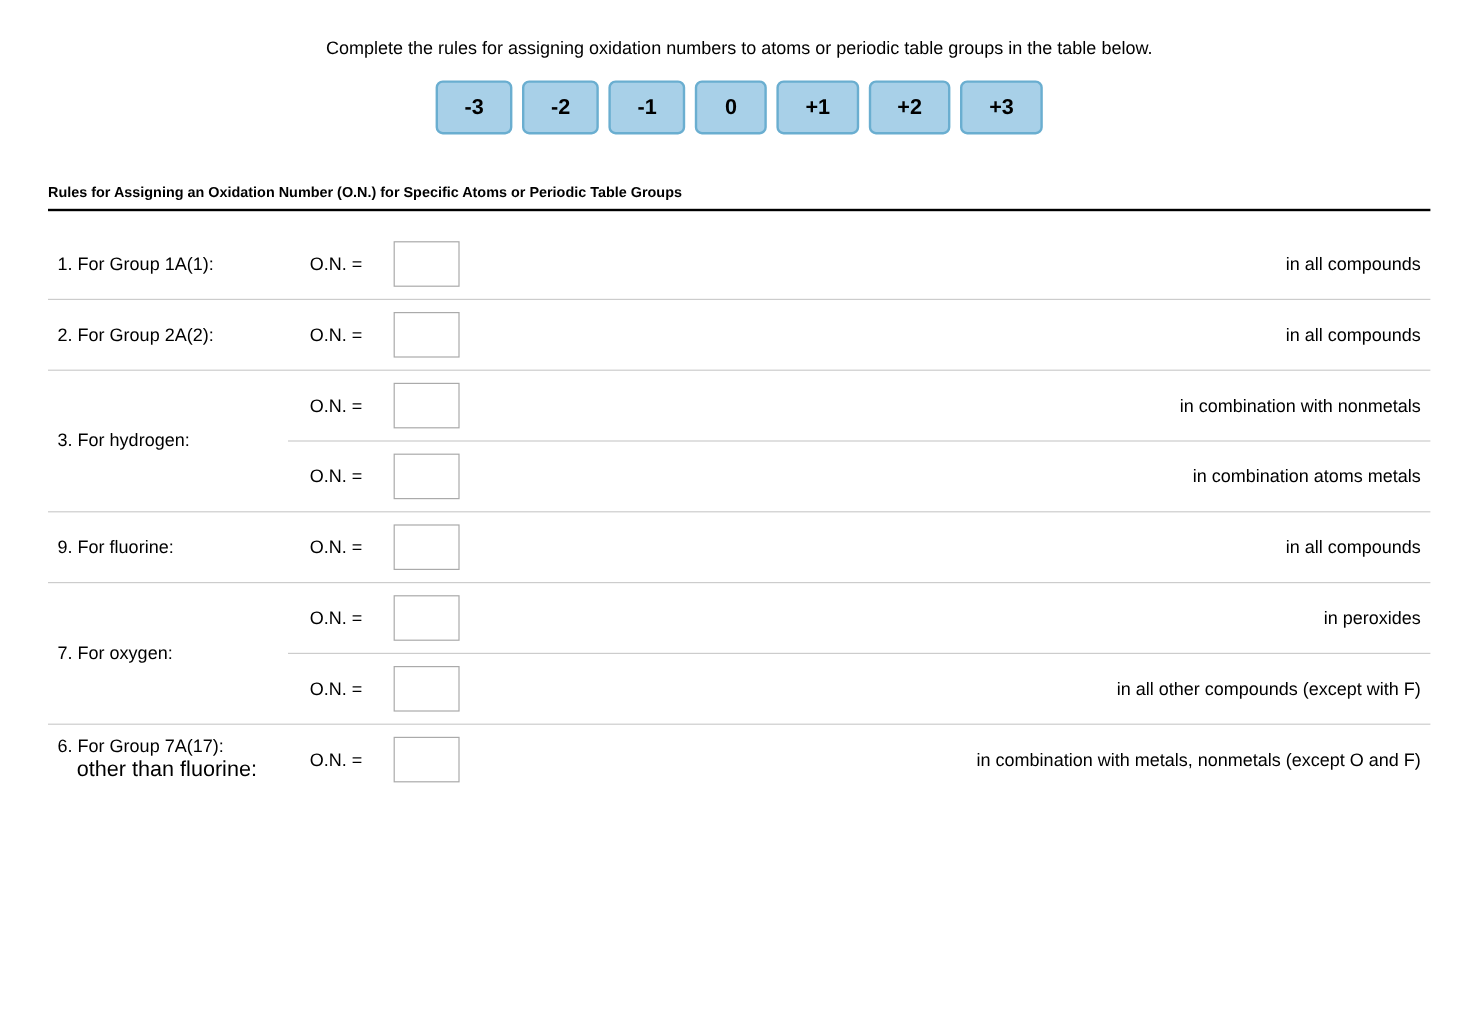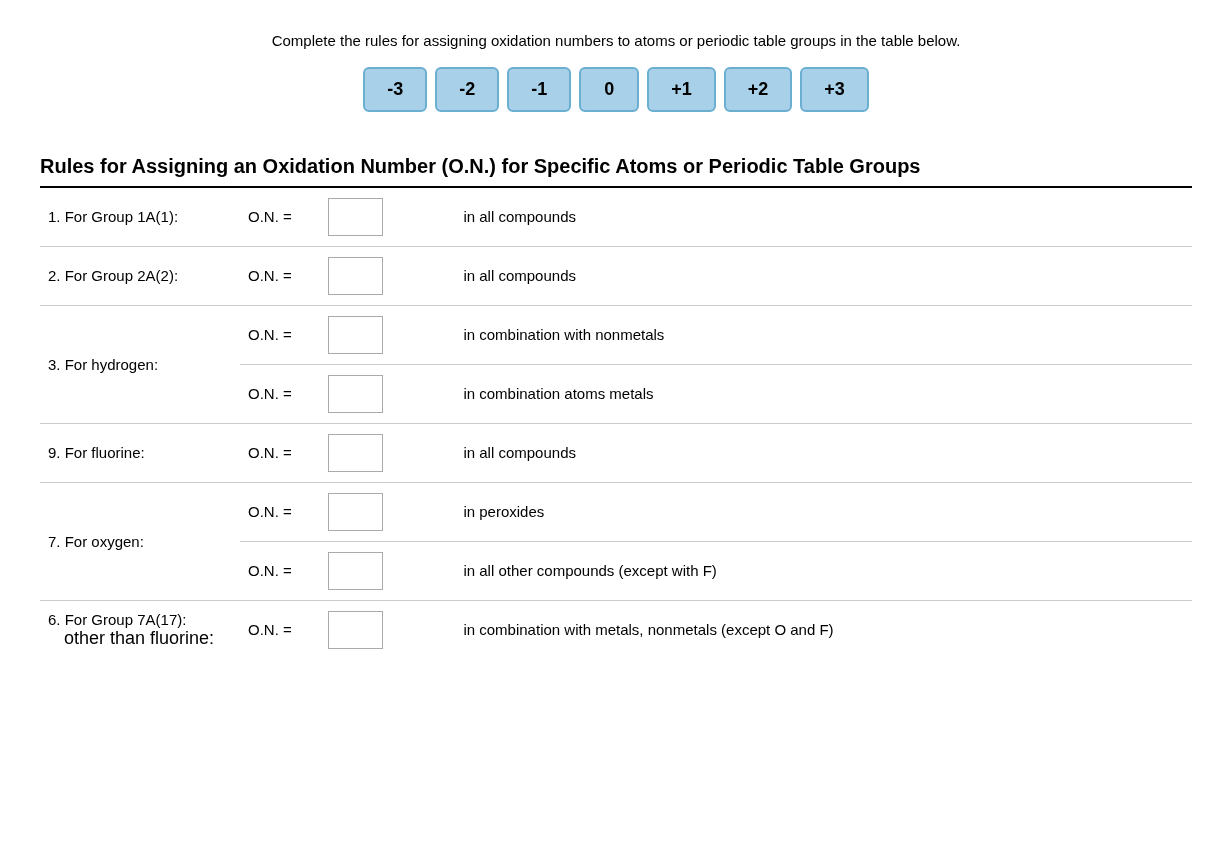--- a/index.html
+++ b/index.html
@@ -38,36 +38,36 @@
       padding: 10px 22px;
       font-size: 18px;
       font-weight: bold;
       cursor: grab;
       user-select: none;
       min-width: 60px;
       text-align: center;
     }
 
     .table-title {
-      font-size: 20px;
+      font-size: 12px;
       font-weight: bold;
       margin-bottom: 6px;
       line-height: 1.4;
     }
 
     .divider-top {
       border: none;
       border-top: 2px solid #000;
       margin-bottom: 0;
     }
 
     .rules-table {
       width: 100%;
       border-collapse: collapse;
-      margin-top: 0;
+      margin-top: 15px;
     }
 
     .rules-table td {
       padding: 10px 8px;
       font-size: 15px;
       vertical-align: middle;
       border-bottom: 1px solid #ccc;
     }
 
     .rules-table tr:last-child td {
@@ -76,34 +76,36 @@
 
     .rule-label {
       width: 200px;
       font-size: 15px;
     }
 
     .on-label {
       width: 80px;
       font-size: 15px;
       white-space: nowrap;
+      text-align: center;
     }
 
     .drop-box {
       width: 55px;
       height: 38px;
       border: 1px solid #aaa;
       display: inline-block;
       vertical-align: middle;
       background: #fff;
     }
 
     .rule-description {
       font-size: 15px;
       padding-left: 10px;
+      text-align: right;
     }
 
     .rule-label-sub {
       font-size: 18px;
       padding-left: 16px;
       padding-top: 2px;
     }
   </style>
 </head>
 <body>

